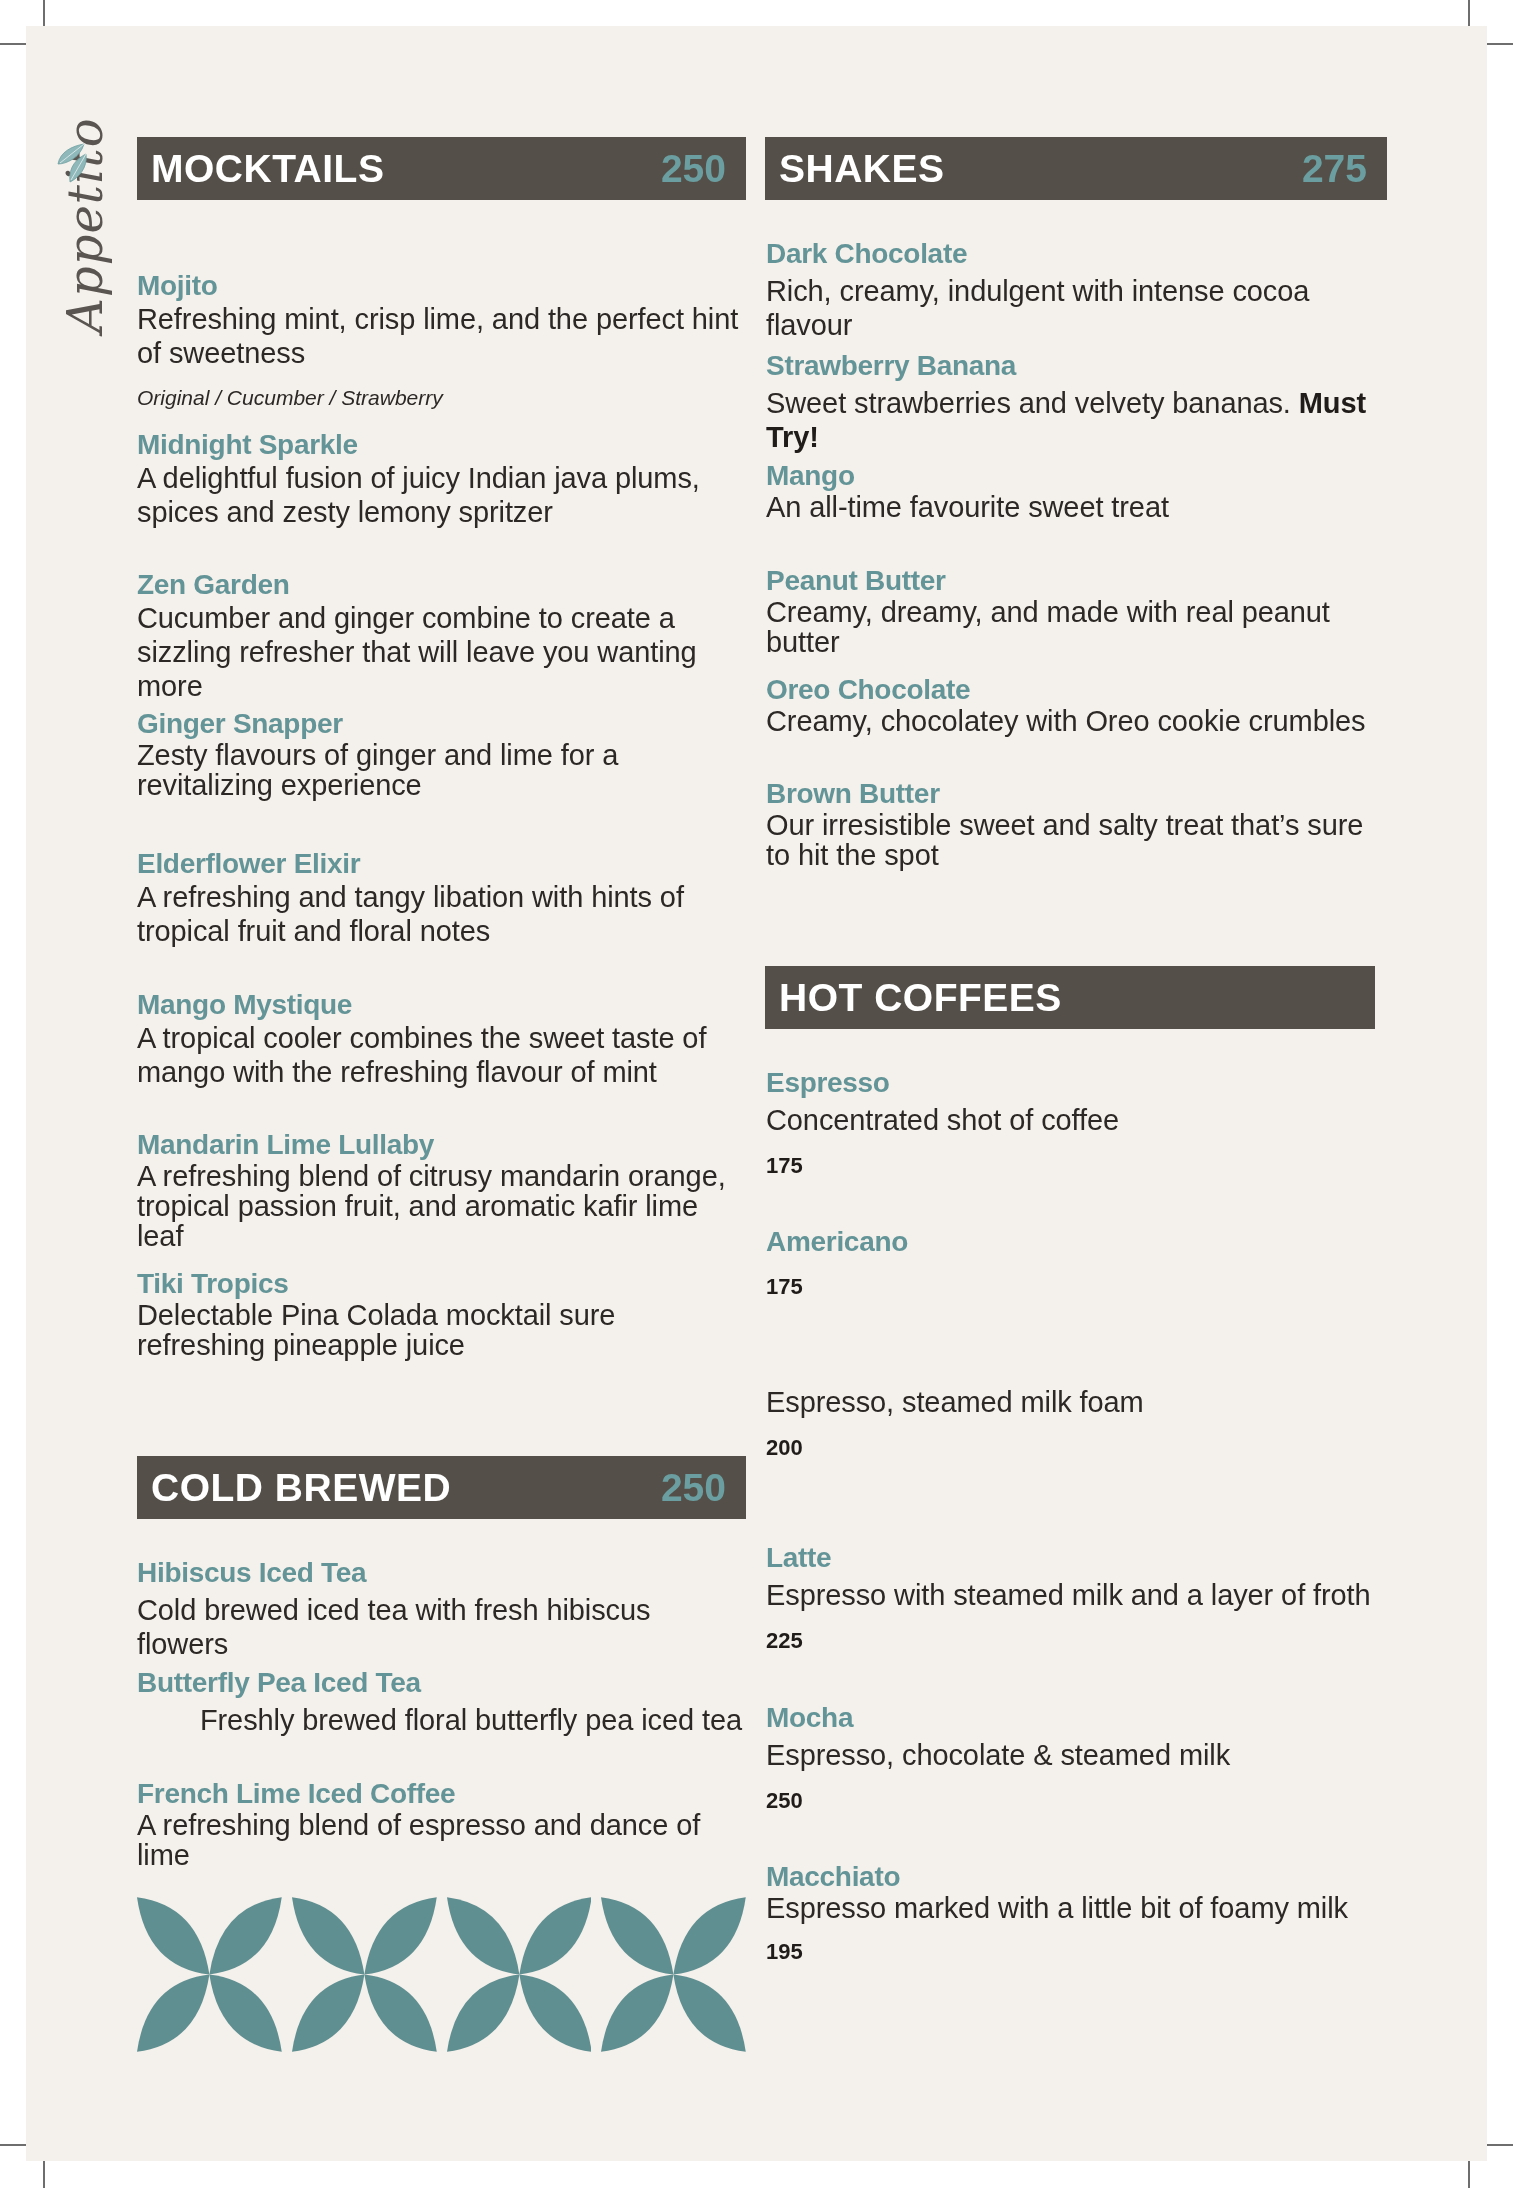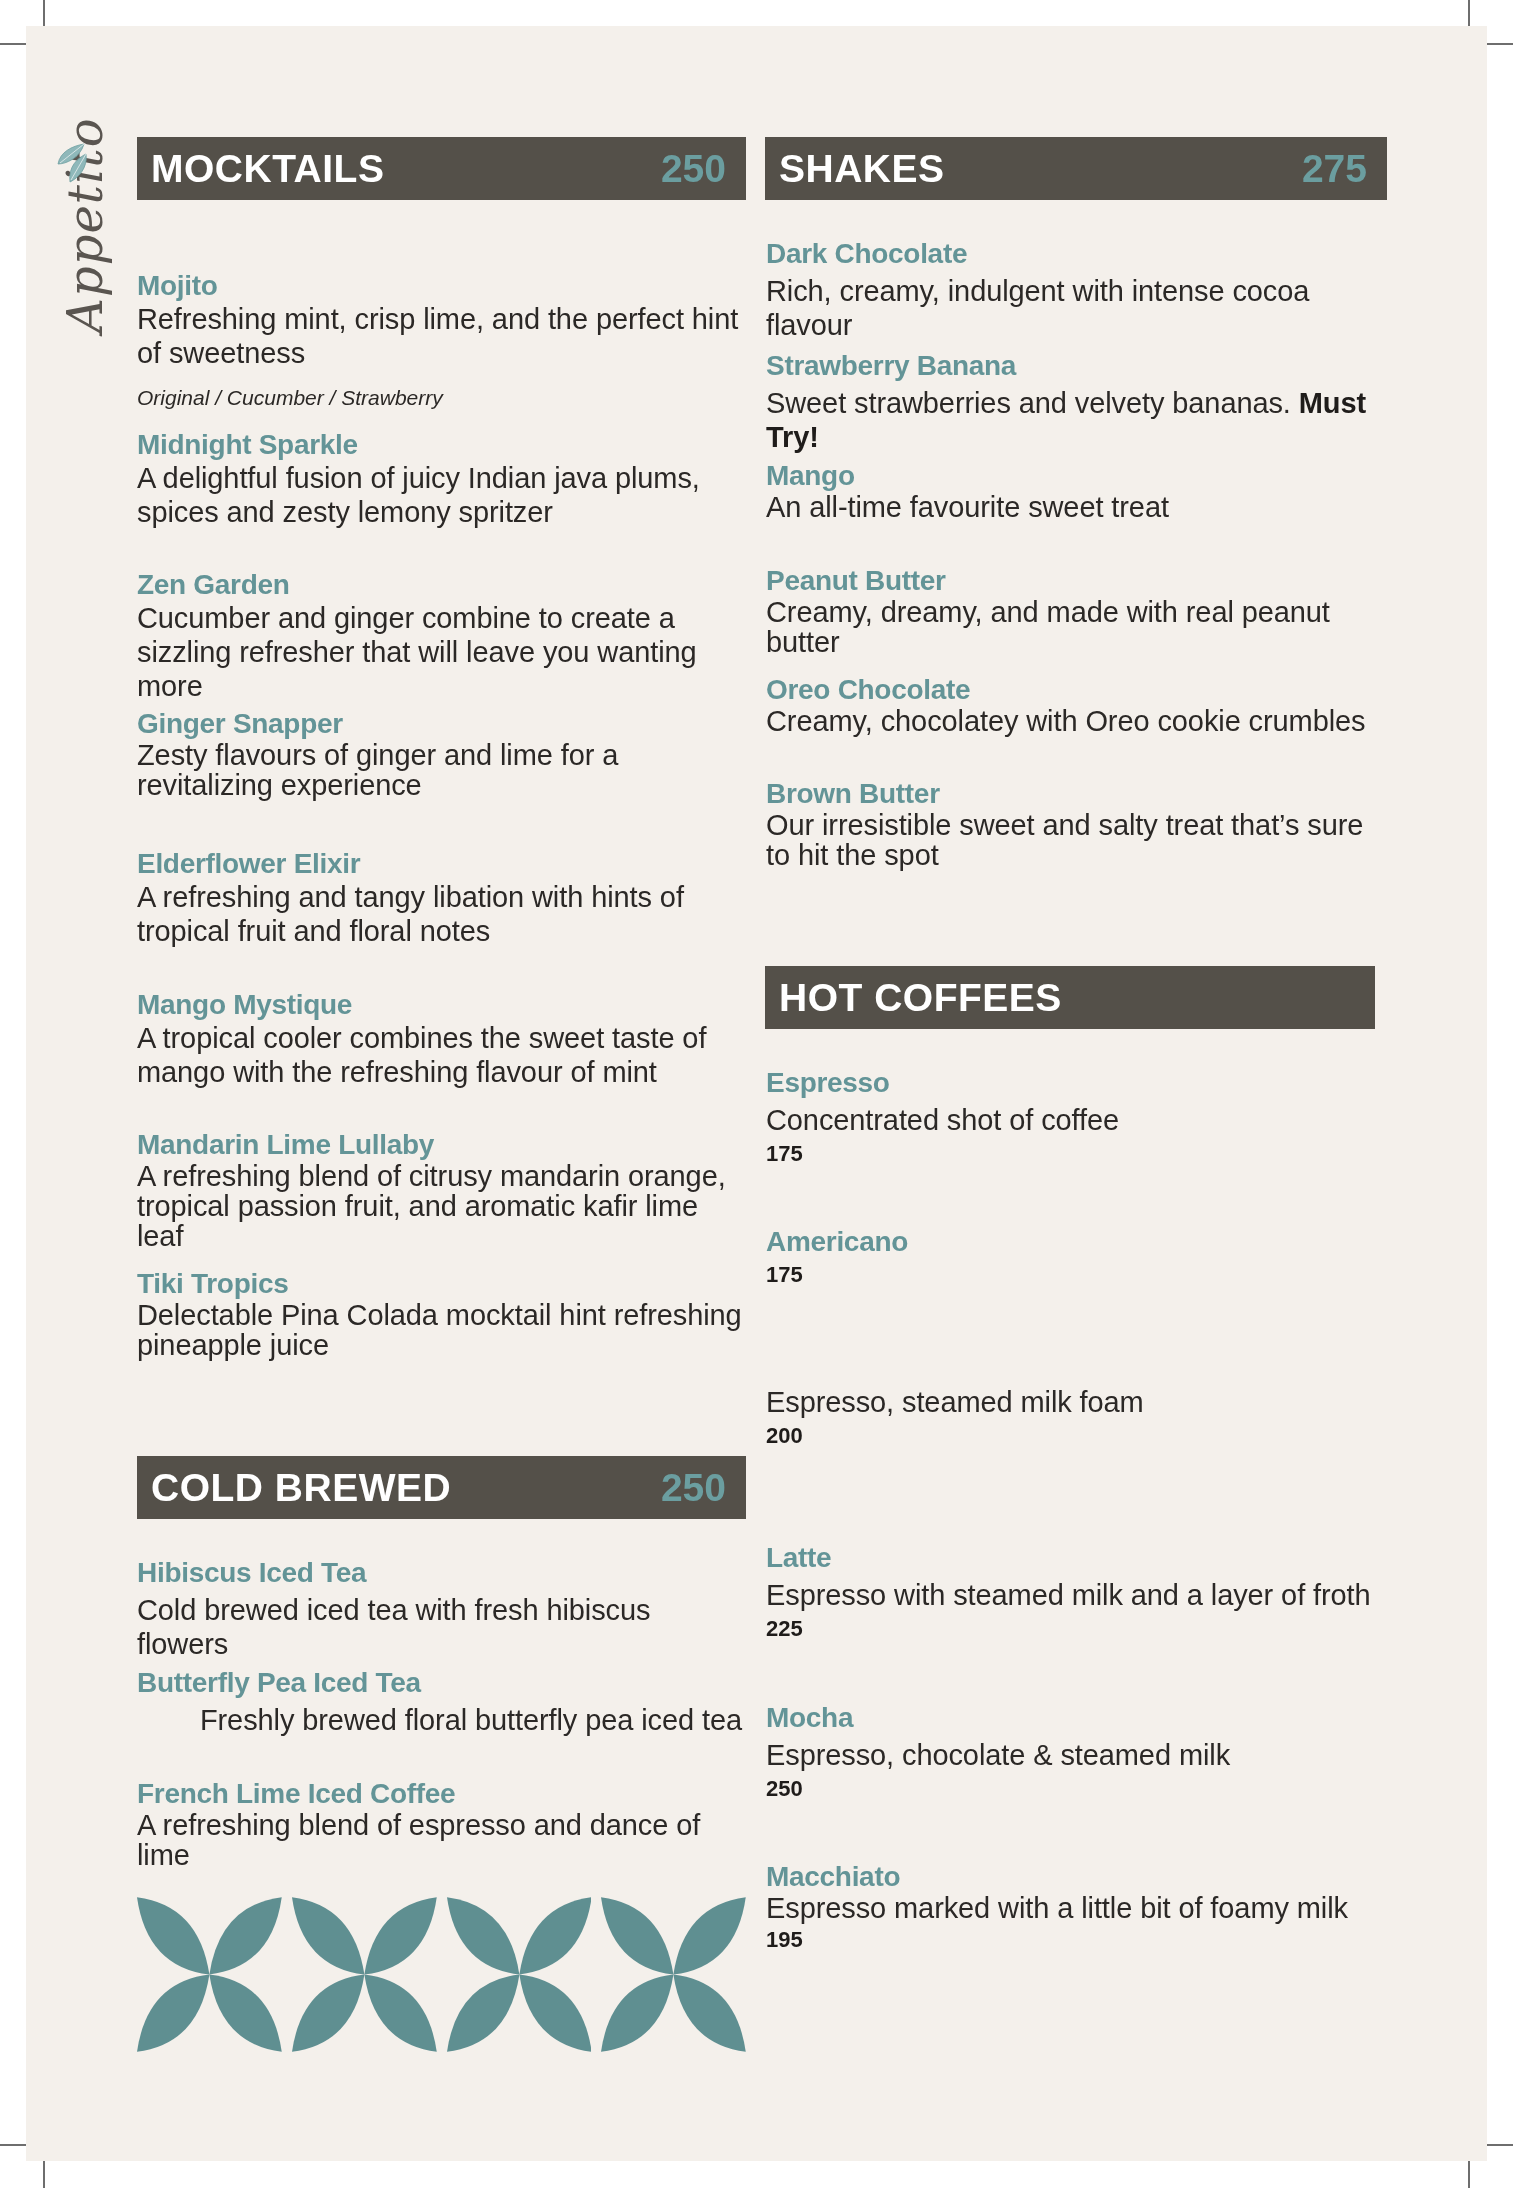--- a/index.html
+++ b/index.html
@@ -47,21 +47,21 @@
   .item-desc {
     color: #2b2826; font-size: 29px; line-height: 34px; width: 605px;
     letter-spacing: -0.1px;
   }
   .item-desc.tight { line-height: 30px; }
   .item-desc b { font-weight: bold; color: #1f1c1a; }
   .item-variants {
     color: #2b2826; font-size: 21px; font-style: italic; margin-top: 14px; line-height: 28px;
   }
   .item-price {
-    color: #1f1c1a; font-weight: bold; font-size: 22px; margin-top: 4px; line-height: 26px;
+    color: #1f1c1a; font-weight: bold; font-size: 22px; margin-top: 16px; line-height: 26px;
   }
 
   .pattern {
     position: absolute; left: 137px; top: 1897px; width: 609px; height: 155px;
     display: flex; gap: 10px;
   }
   .pattern svg { width: 145px; height: 155px; }
 </style>
 </head>
 <body>
@@ -116,21 +116,21 @@
 <div class="item" style="left:137px;top:989px;">
   <div class="item-name">Mango Mystique</div>
   <div class="item-desc">A tropical cooler combines the sweet taste of mango with the refreshing flavour of mint</div>
 </div>
 <div class="item" style="left:137px;top:1129px;">
   <div class="item-name">Mandarin Lime Lullaby</div>
   <div class="item-desc tight">A refreshing blend of citrusy mandarin orange, tropical passion fruit, and aromatic kafir lime leaf</div>
 </div>
 <div class="item" style="left:137px;top:1268px;">
   <div class="item-name">Tiki Tropics</div>
-  <div class="item-desc tight">Delectable Pina Colada mocktail hint refreshing pineapple juice</div>
+  <div class="item-desc tight">Delectable Pina Colada mocktail sure refreshing pineapple juice</div>
 </div>
 
 <div class="section-header" style="left:137px;top:1456px;width:609px;">
   <span class="section-title">COLD BREWED</span>
   <span class="section-price">250</span>
 </div>
 
 <div class="item" style="left:137px;top:1557px;">
   <div class="item-name">Hibiscus Iced Tea</div>
   <div class="item-desc" style="margin-top:4px;">Cold brewed iced tea with fresh hibiscus flowers</div>

